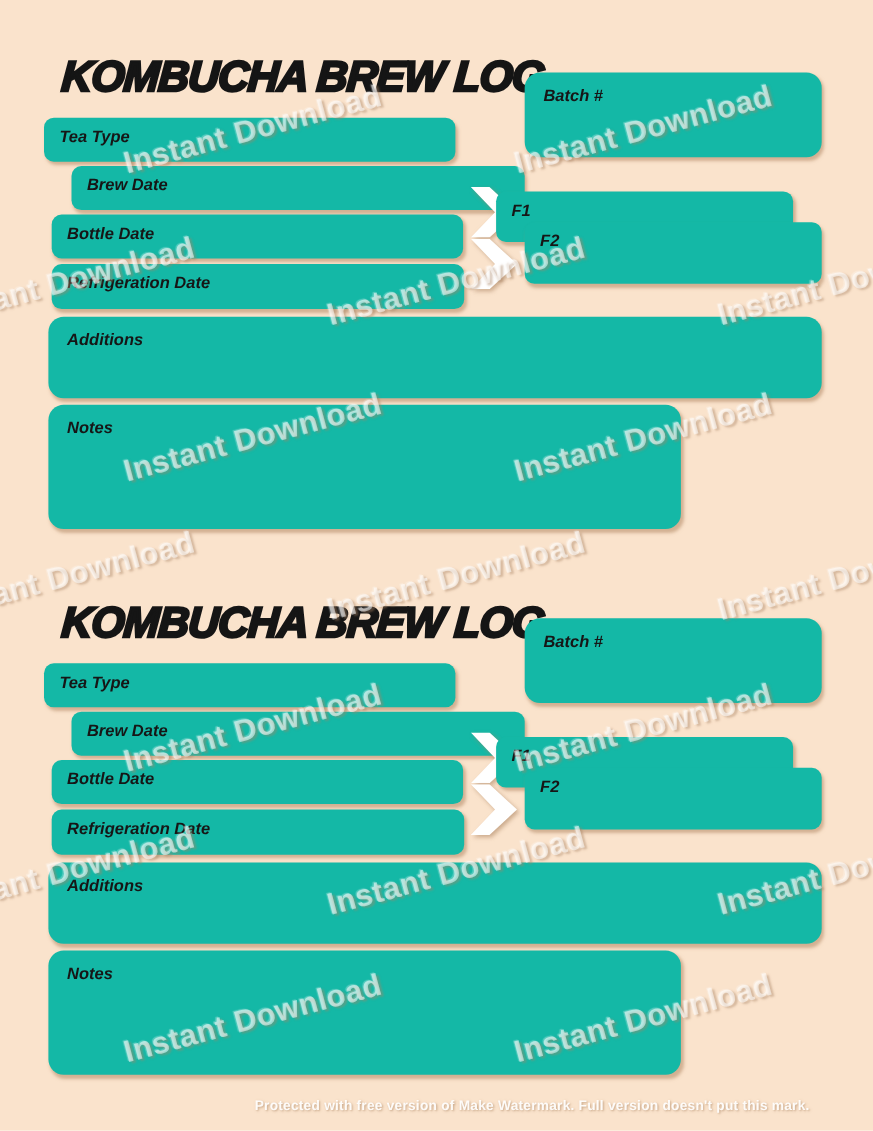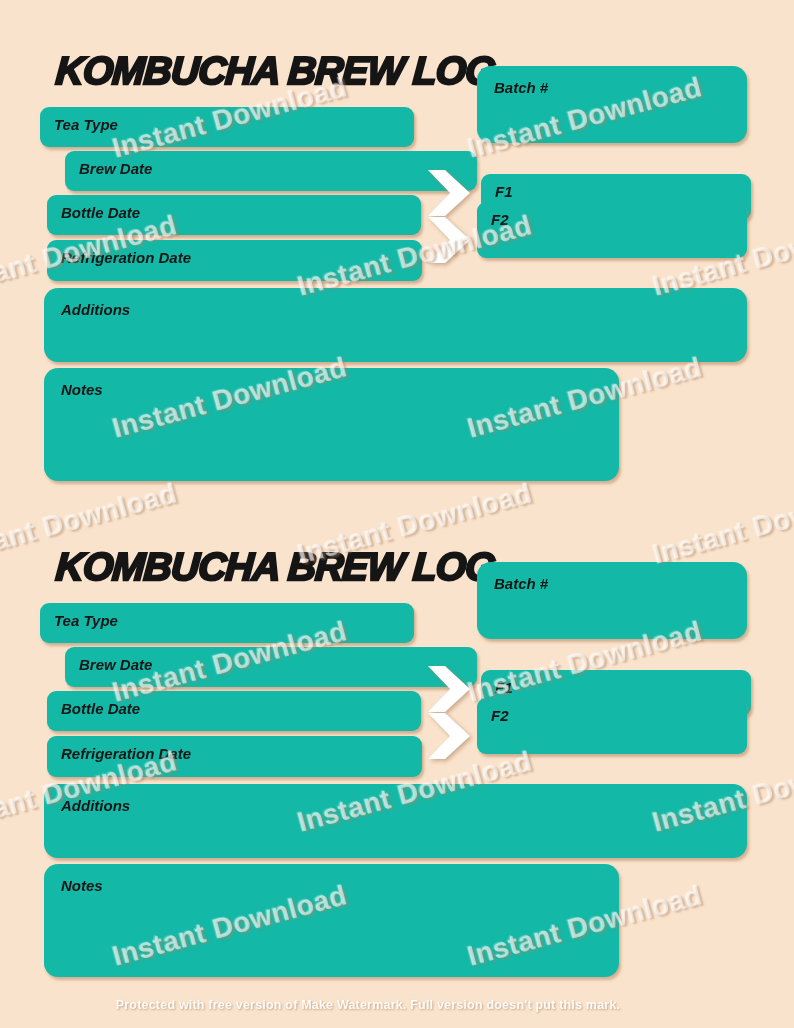--- a/index.html
+++ b/index.html
@@ -38,21 +38,21 @@
     white-space:nowrap;
   }
   .big{border-radius:14px;}
   .big .lbl{left:17px;top:13px;}
 
   .batch-box{left:477px;top:66px;width:270px;height:77px;}
   .f-tea{left:40px;top:107px;width:374px;height:40px;}
   .f-brew{left:65px;top:151px;width:412px;height:40px;}
   .f-bottle{left:47px;top:195px;width:374px;height:40px;text-decoration:underline;}
   .f-refrig{left:47px;top:240px;width:375px;height:41px;}
-  .f1-box{left:481px;top:174px;width:270px;height:46px;}
+  .f1-box{left:451px;top:174px;width:270px;height:46px;}
   .f2-box{left:477px;top:202px;width:270px;height:56px;}
   .additions-box{left:44px;top:288px;width:703px;height:74px;text-align:center;}
   .notes-box{left:44px;top:368px;width:575px;height:113px;}
 
   .chevron{position:absolute;width:42px;height:46px;}
   .chev-1{left:428px;top:170px;}
   .chev-2{left:428px;top:217px;}
   .chevron svg{display:block;filter:drop-shadow(2px 2px 2px rgba(170,130,95,0.6));}
 
   .wm{
@@ -62,21 +62,21 @@
     font-size:28px;font-weight:600;letter-spacing:0.5px;
     color:rgba(255,255,255,0.55);
     text-shadow:2px 2px 2px rgba(168,131,100,0.45), -1px -1px 1px rgba(255,255,255,0.3);
     transform:rotate(-15deg);
     white-space:nowrap;
     pointer-events:none;
   }
 
   .footer-notice{
     position:absolute;left:0;top:998px;width:736px;
-    text-align:center;
+    text-align:right;
     font-size:12.5px;font-weight:600;letter-spacing:0.2px;
     color:rgba(255,255,255,0.92);
     text-shadow:1px 1px 2px rgba(178,139,106,0.7);
   }
 </style>
 </head>
 <body>
 
 <div class="page">
 

